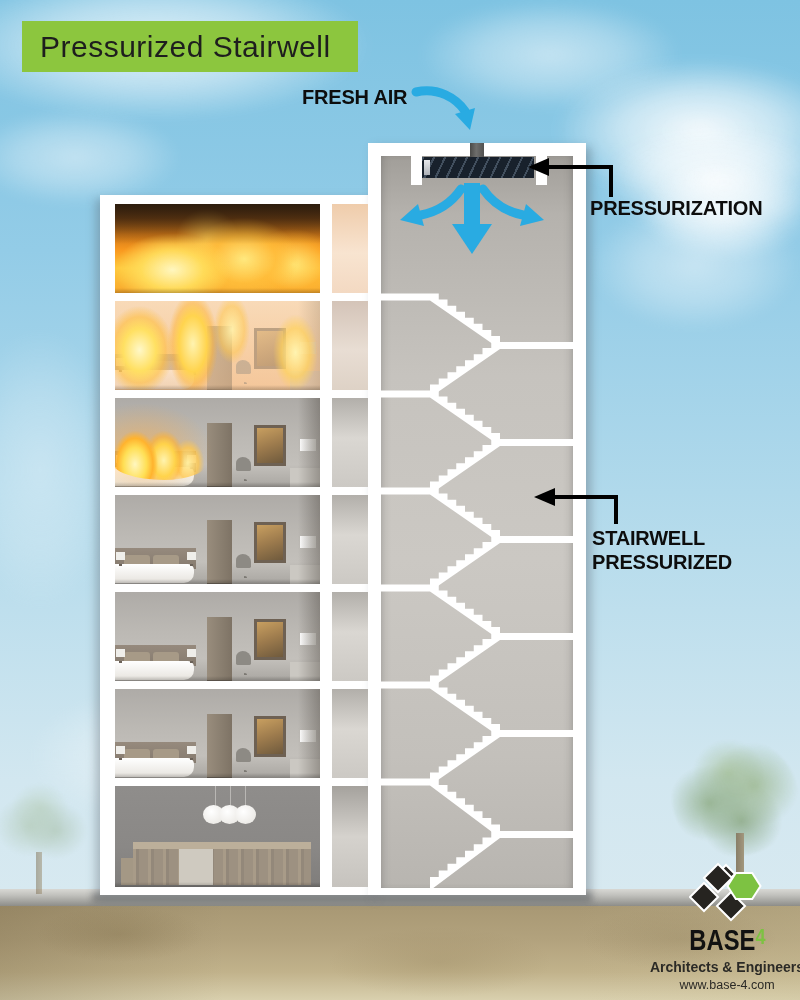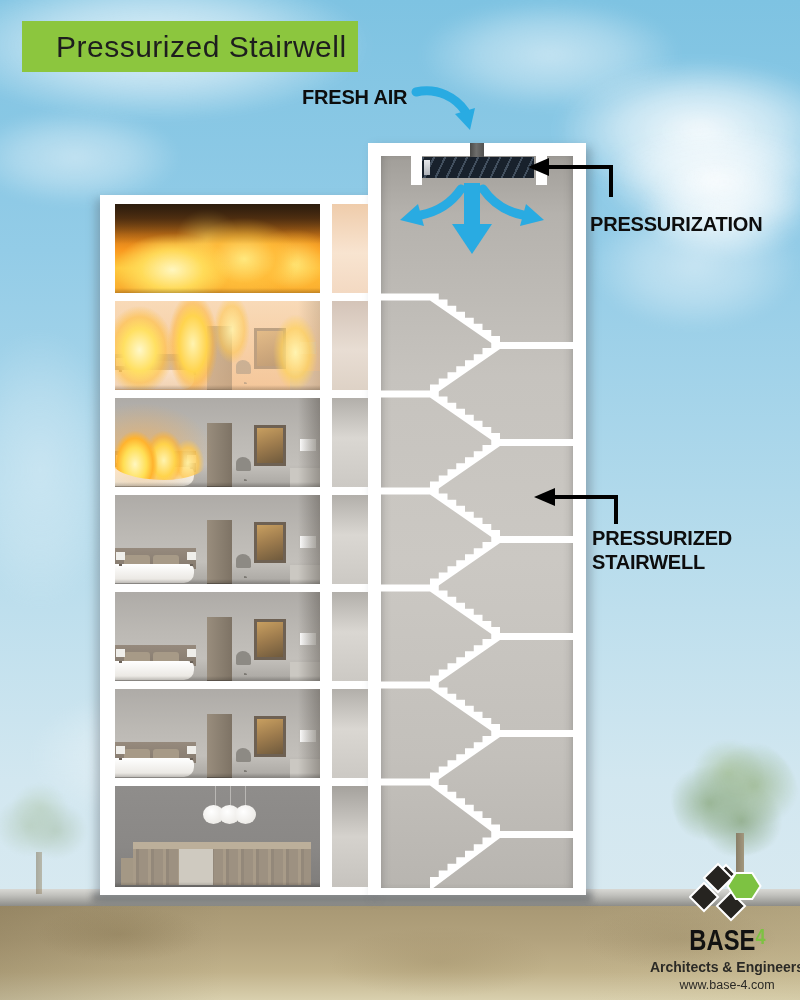--- a/index.html
+++ b/index.html
@@ -34,21 +34,21 @@
   .tree-right .canopy{background:
       radial-gradient(45% 45% at 30% 55%,rgba(140,170,128,.95) 0%,rgba(140,170,128,0) 72%),
       radial-gradient(50% 50% at 65% 40%,rgba(155,182,140,.95) 0%,rgba(155,182,140,0) 72%),
       radial-gradient(45% 45% at 55% 70%,rgba(130,160,118,.9) 0%,rgba(130,160,118,0) 72%),
       radial-gradient(40% 40% at 45% 30%,rgba(168,193,152,.9) 0%,rgba(168,193,152,0) 72%);}
   .tree-left .canopy{background:
       radial-gradient(48% 48% at 40% 50%,rgba(160,185,150,.9) 0%,rgba(160,185,150,0) 72%),
       radial-gradient(45% 45% at 65% 55%,rgba(150,175,140,.85) 0%,rgba(150,175,140,0) 72%),
       radial-gradient(40% 40% at 50% 30%,rgba(172,196,160,.85) 0%,rgba(172,196,160,0) 72%);}
   
-  .banner{position:absolute;left:22px;top:21px;width:336px;height:51px;background:#8cc63e;display:flex;align-items:center;padding-left:34px;box-sizing:border-box;}
+  .banner{position:absolute;left:22px;top:21px;width:336px;height:51px;background:#8cc63e;display:flex;align-items:center;padding-left:18px;box-sizing:border-box;}
   .banner span{font-size:30px;font-weight:500;color:#1e1e1e;letter-spacing:.5px;}
   
   .white-main{position:absolute;left:100px;top:195px;width:280px;height:700px;background:#fff;box-shadow:-4px 4px 9px rgba(90,100,110,.4);}
   .white-tower{position:absolute;left:368px;top:143px;width:218px;height:752px;background:#fff;box-shadow:5px 4px 9px rgba(90,100,110,.4);}
   
   .room{position:absolute;left:115px;width:205px;background:linear-gradient(180deg,#aeaba7 0%,#bcb9b4 45%,#c3c0bb 75%,#a9a6a1 100%);overflow:hidden;}
   .room .fx{display:none;position:absolute;}
   .furn{position:absolute;inset:0;}
   .headboard{position:absolute;left:-2px;top:53px;width:83px;height:21px;background:linear-gradient(180deg,#968a7d,#857a6e);}
   .pillow{position:absolute;top:60px;width:26px;height:12px;background:#a79a87;border-radius:3px;}
@@ -107,21 +107,21 @@
   .stair-interior svg{position:absolute;left:0;top:0;}
   .fan-stem{position:absolute;left:470px;top:143px;width:14px;height:16px;background:linear-gradient(90deg,#4a4a48,#6e6e6c 45%,#515150);}
   .fan-unit{position:absolute;left:422px;top:157px;width:112px;height:21px;background:#18212c;overflow:hidden;}
   .fan-unit::before{content:"";position:absolute;inset:0;background:repeating-linear-gradient(115deg,rgba(150,172,195,.33) 0 2px,transparent 2px 10px);}
   .fan-unit::after{content:"";position:absolute;left:2px;top:3px;width:6px;height:15px;background:linear-gradient(180deg,#e7e9ec,#aeb2b8);}
   .stub{position:absolute;top:156px;width:11px;height:29px;background:#fff;}
   .stub-l{left:411px;} .stub-r{left:536px;}
   
   .lbl{position:absolute;color:#0d0d0d;font-weight:800;font-size:20px;letter-spacing:-.2px;line-height:24px;white-space:nowrap;}
   .lbl-fresh{left:302px;top:85px;text-align:center;}
-  .lbl-fan{left:590px;top:212px;}
+  .lbl-fan{left:590px;top:196px;}
   .lbl-fan .l2{margin-left:10px;}
   .lbl-stair{left:592px;top:526px;}
   .overlay-svg{position:absolute;left:0;top:0;}
   
   .logo{position:absolute;left:647px;top:862px;width:160px;text-align:center;}
   .logo-mark{display:block;margin:0 auto;}
   .brand{font-size:29px;font-weight:800;color:#111;letter-spacing:0;display:inline-block;transform:scaleX(.82);transform-origin:center;margin-top:2px;}
   .brand .four{color:#7dc242;font-size:22px;vertical-align:6px;font-weight:700;}
   .tagline{font-size:14px;font-weight:700;color:#2b2a26;margin-top:2px;}
   .website{font-size:12.5px;font-weight:500;color:#2b2a26;margin-top:3px;}
@@ -345,22 +345,22 @@
       <path d="M553,497 H616 V524" fill="none" stroke="#000" stroke-width="4"></path>
       <polygon points="555,488 555,506 534,497" fill="#000"></polygon>
     </g>
   </svg>
 
   <div class="lbl lbl-fresh">FRESH AIR</div>
   <div class="lbl lbl-fan">
     <div class="l1">PRESSURIZATION</div>
   </div>
   <div class="lbl lbl-stair">
+    <div>STAIRWELL</div>
     <div>PRESSURIZED</div>
-    <div>STAIRWELL</div>
   </div>
 
   <div class="logo">
     <svg class="logo-mark" width="76" height="60" viewBox="0 0 76 60">
       <polygon points="37,3 46,12 37,21 28,12" fill="#262420" stroke="#fff" stroke-width="2"></polygon>
       <polygon points="15,16 29,2 43,16 29,30" fill="#262420" stroke="#fff" stroke-width="2"></polygon>
       <polygon points="1,35 15,21 29,35 15,49" fill="#262420" stroke="#fff" stroke-width="2"></polygon>
       <polygon points="28,44 42,30 56,44 42,58" fill="#262420" stroke="#fff" stroke-width="2"></polygon>
       <polygon points="38.5,24 46.8,11 63.2,11 71.5,24 63.2,37 46.8,37" fill="#7dc242" stroke="#fff" stroke-width="2"></polygon>
     </svg>

